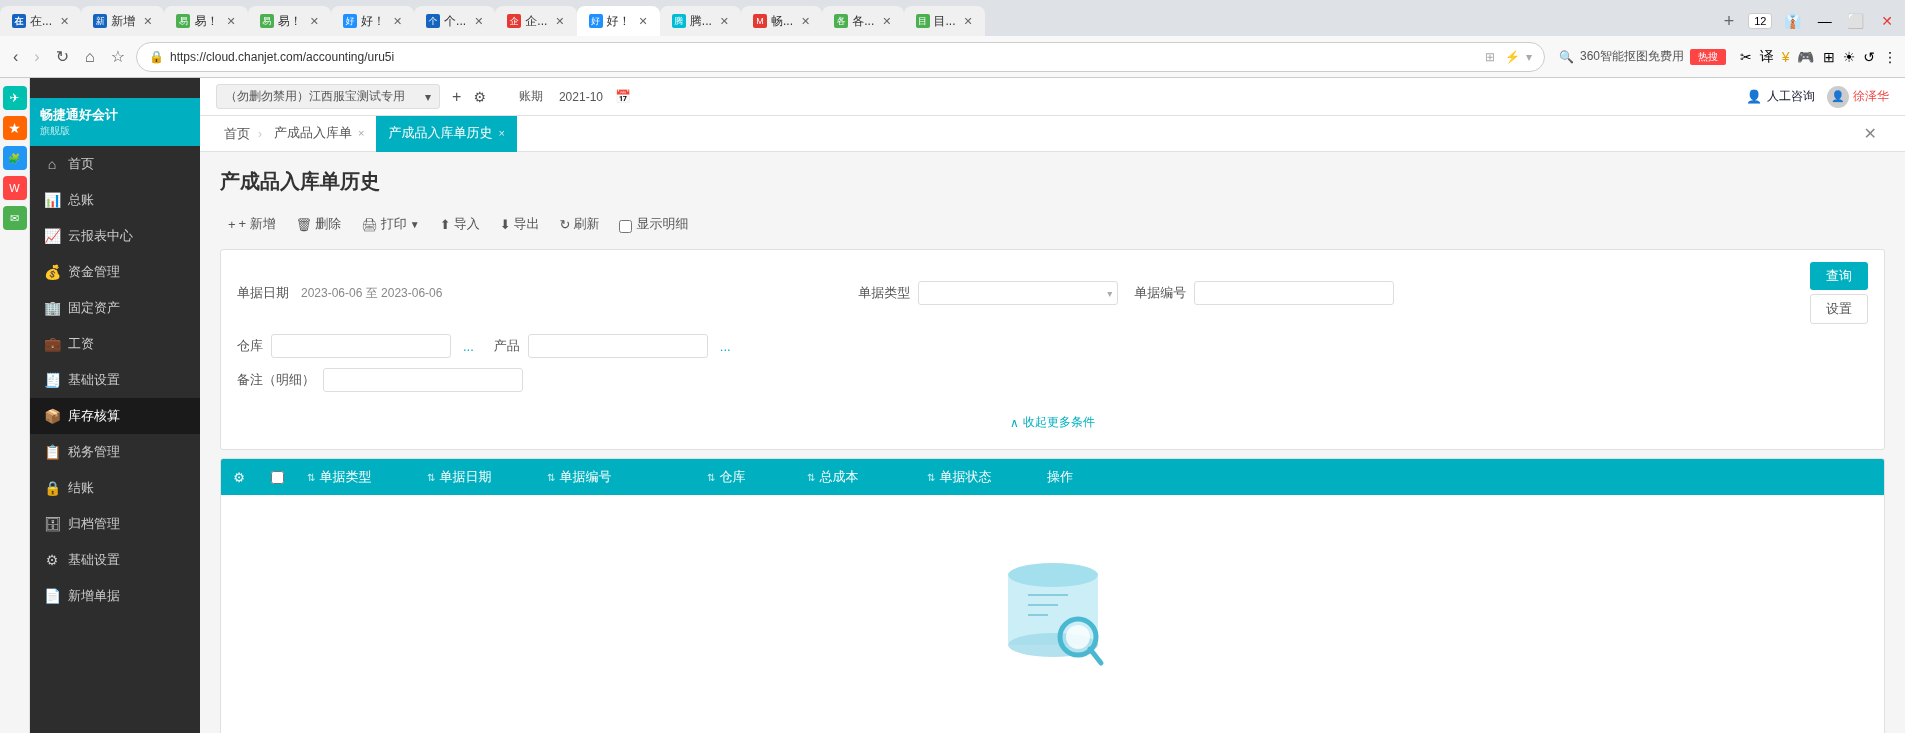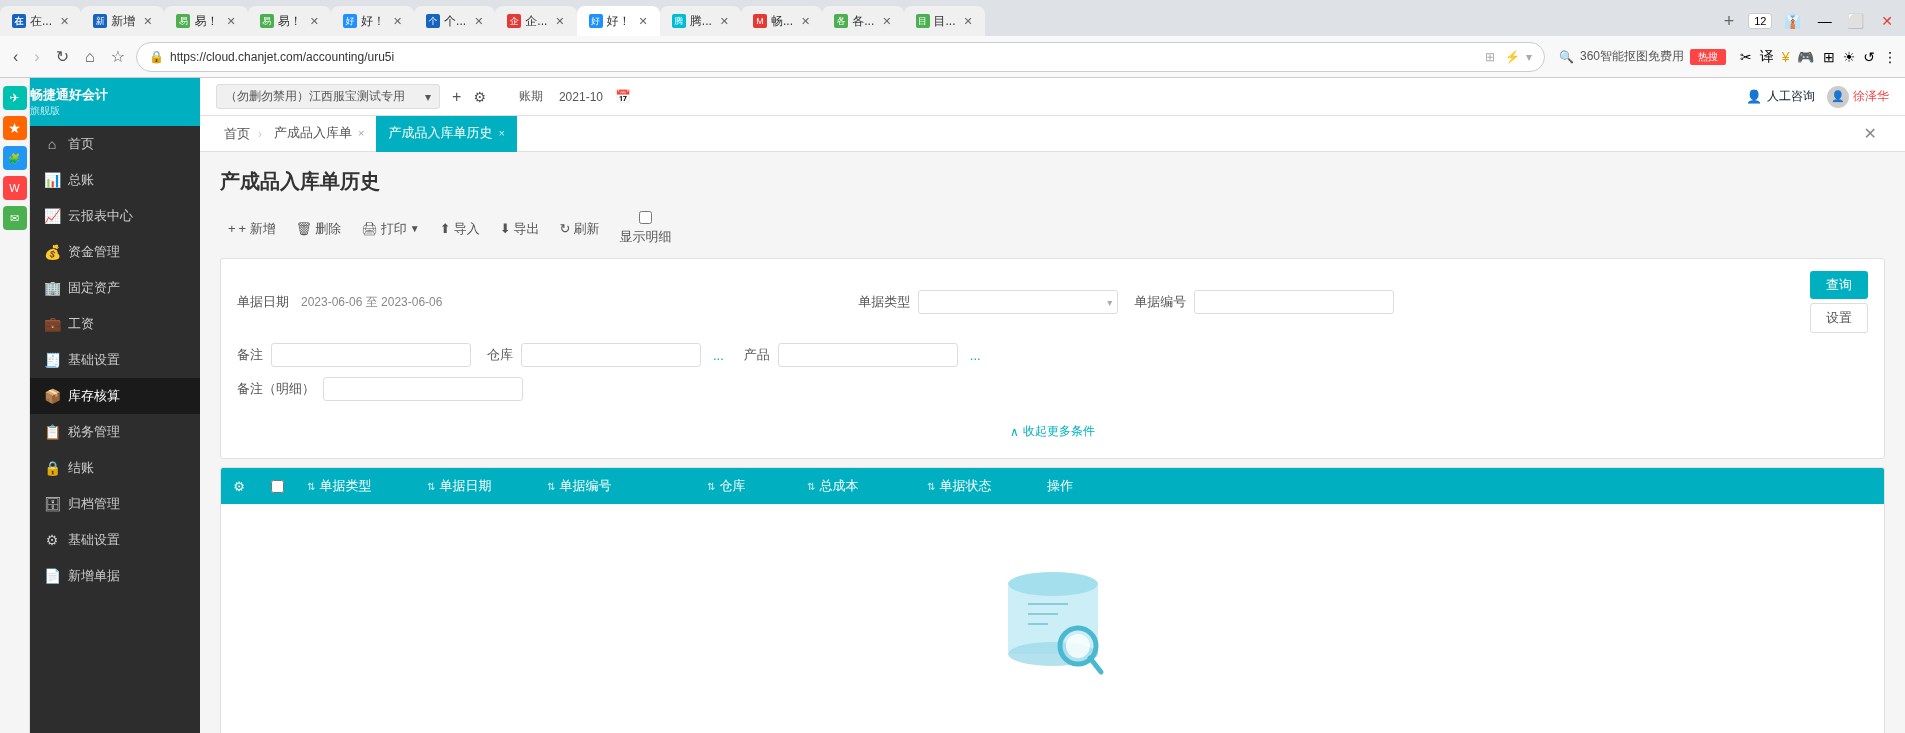--- a/index.html
+++ b/index.html
@@ -27,21 +27,21 @@
 
     
     .app-layout { display: flex; flex: 1; background: #fff; overflow: hidden; height: calc(733px - 78px); }
 
     
     .icon-rail { width: 30px; background: #f5f5f5; display: flex; flex-direction: column; align-items: center; padding-top: 8px; gap: 6px; border-right: 1px solid #e0e0e0; }
     .rail-icon { width: 24px; height: 24px; border-radius: 4px; display: flex; align-items: center; justify-content: center; cursor: pointer; font-size: 14px; }
 
     
     .sidebar { width: 170px; background: #2d2d2d; color: #ccc; display: flex; flex-direction: column; overflow: hidden; }
-    .sidebar-header { background: #00b0c0; padding: 8px 0; display: flex; align-items: flex-start; gap: 6px; }
+    .sidebar-header { background: #00b0c0; padding: 8px 10px; display: flex; align-items: flex-start; gap: 6px; margin-top: 20px; }
     .sidebar-title { font-size: 13px; color: #fff; font-weight: bold; }
     .sidebar-subtitle { font-size: 10px; color: rgba(255,255,255,0.7); }
     .sidebar-menu { flex: 1; overflow-y: auto; }
     .sidebar-item { display: flex; align-items: center; padding: 9px 14px; gap: 8px; cursor: pointer; font-size: 13px; color: #ccc; }
     .sidebar-item.active { background: #1a1a1a; color: #fff; }
     .sidebar-icon { font-size: 14px; width: 16px; text-align: center; }
 
     
     .main-content { flex: 1; background: #f5f5f5; display: flex; flex-direction: column; overflow: hidden; }
 
@@ -348,21 +348,21 @@
             <span>导入</span>
           </div>
           <div class="toolbar-action">
             <span>⬇</span>
             <span>导出</span>
           </div>
           <div class="toolbar-action">
             <span>↻</span>
             <span>刷新</span>
           </div>
-          <div style="display:flex;align-items:center;gap:4px;margin-left:8px;flex-direction:column;">
+          <div style="display:flex;align-items:flex-end;gap:4px;margin-left:8px;">
             <input type="checkbox" style="cursor: pointer;">
             <span style="font-size:13px;color:#555;">显示明细</span>
           </div>
         </div>
 
         <div class="search-panel">
 
           <div class="search-row">
             <div class="search-field">
               <span class="search-label">单据日期</span>
@@ -383,24 +383,20 @@
             </div>
 
             <div class="search-action-btns">
               <button class="btn-search">查询</button>
               <button class="btn-settings">设置</button>
             </div>
           </div>
 
           <div class="search-row">
             <div class="search-field">
-              <span class="search-label">备注</span>
-              <input type="text" class="search-input" style="">
-            </div>
-            <div class="search-field">
               <span class="search-label">仓库</span>
               <input type="text" class="search-input" style="width: 180px;">
               <span class="dotdotdot">...</span>
             </div>
             <div class="search-field">
               <span class="search-label">产品</span>
               <input type="text" class="search-input" style="width: 180px;">
               <span class="dotdotdot">...</span>
             </div>
           </div>

